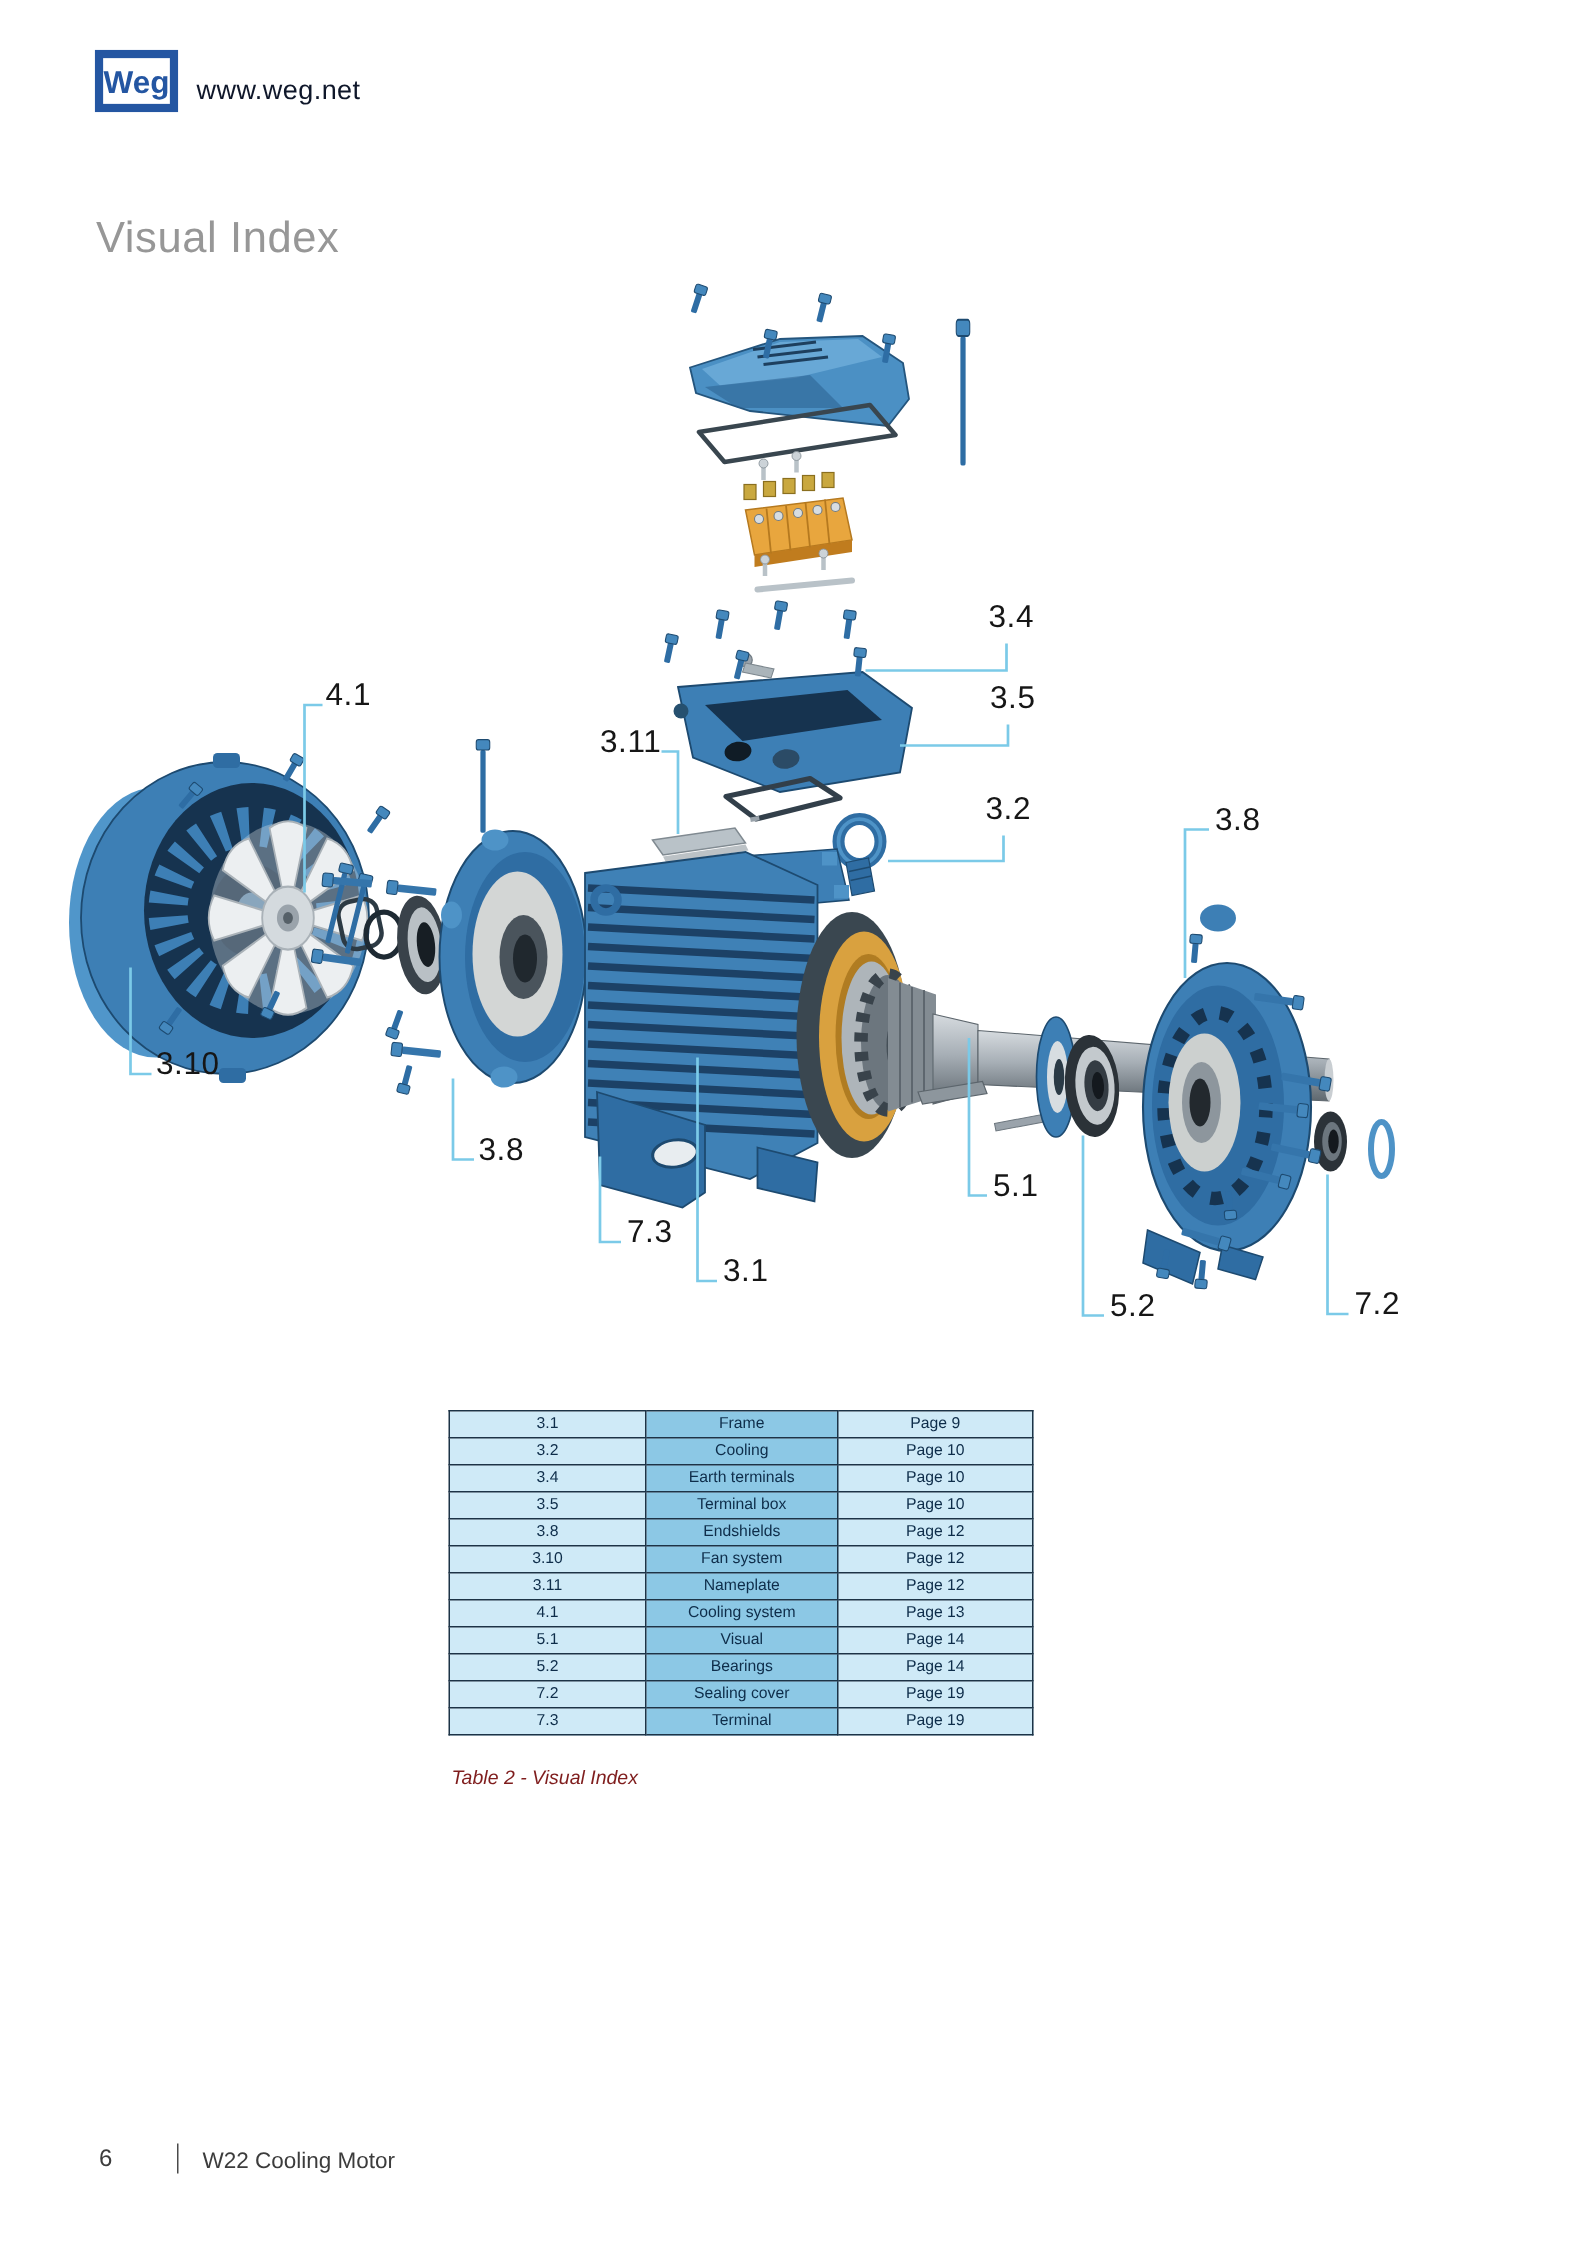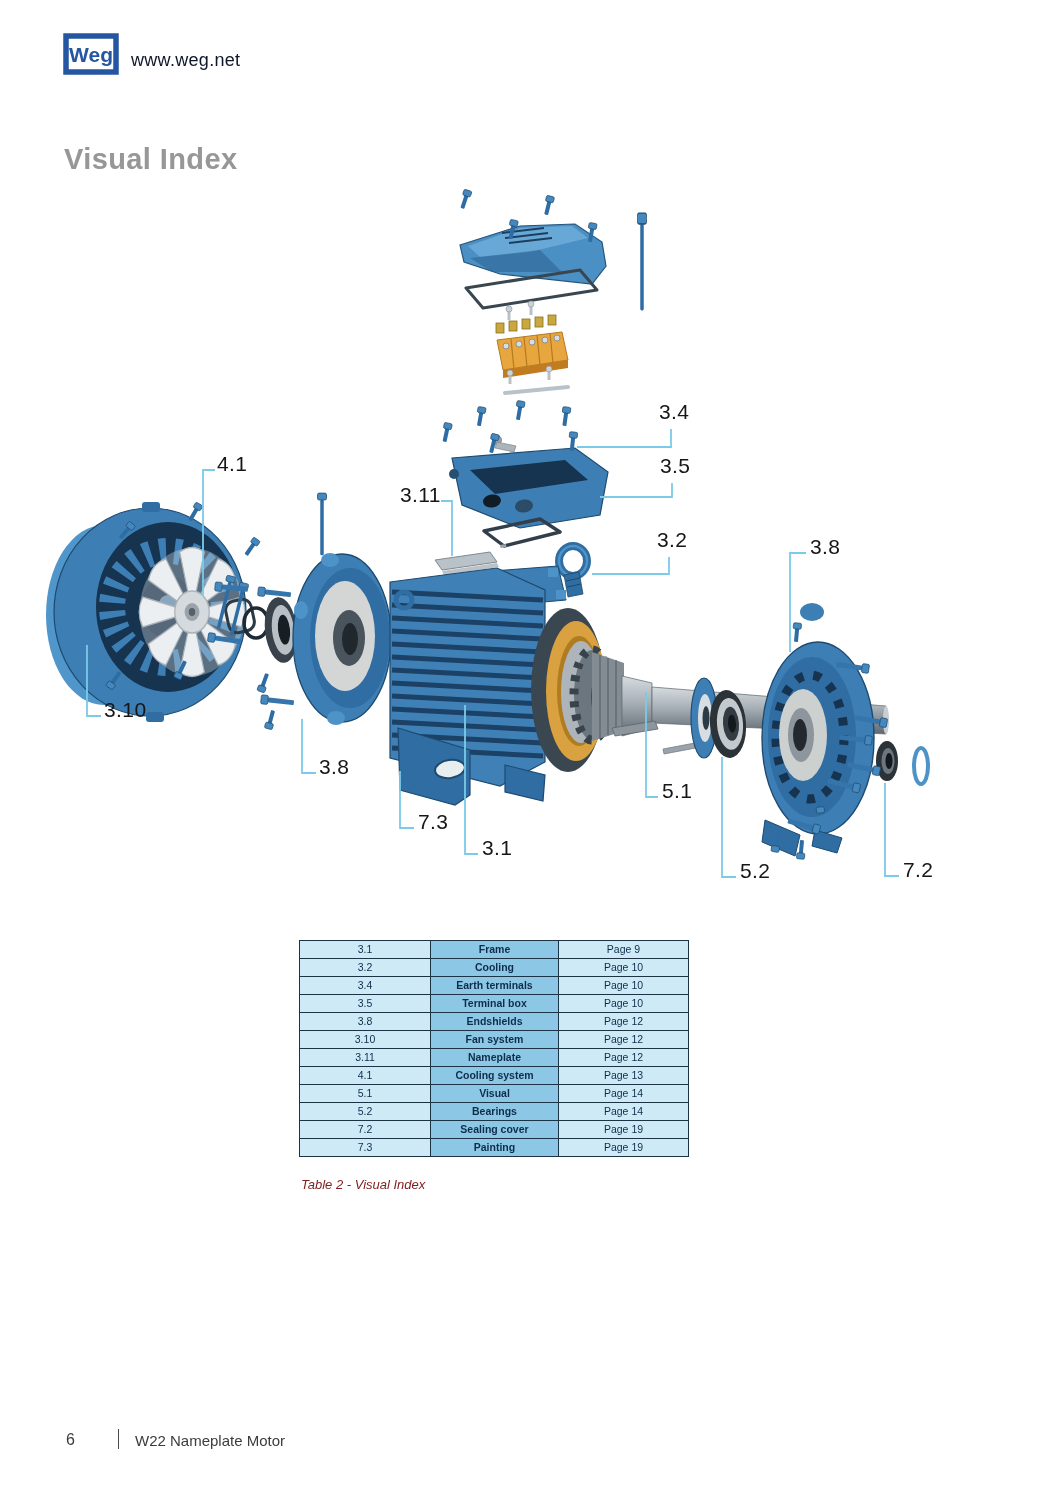--- a/index.html
+++ b/index.html
@@ -1,29 +1,29 @@
 <!DOCTYPE html>
 <html><head>
 <meta charset="utf-8">
 <style>
   html,body{margin:0;padding:0;}
   body{
     width:1058px;height:1497px;position:relative;background:#ffffff;
     font-family:"Liberation Sans", sans-serif;overflow:hidden;
   }
   .hdr-url{position:absolute;left:131px;top:50px;font-size:18px;color:#0f172a;letter-spacing:.3px;text-decoration:none;}
-  .page-title{position:absolute;left:64px;top:143px;font-size:29px;color:#979797;letter-spacing:.4px;font-weight:700;}
+  .page-title{position:absolute;left:64px;top:143px;font-size:29px;color:#979797;letter-spacing:.4px;font-weight:400;}
   .callout{position:absolute;font-size:21px;color:#161616;letter-spacing:.4px;white-space:nowrap;}
   .vi-table{position:absolute;left:299px;top:940px;width:389px;border-collapse:collapse;table-layout:fixed;}
   .vi-table td{
     border:1px solid #1c3346;height:17px;text-align:center;vertical-align:middle;
     font-size:10.5px;color:#0e2d4a;padding:0;line-height:1;
   }
   .vi-table td.c-ref,.vi-table td.c-page{background:#cfeaf7;}
-  .vi-table td.c-part{background:#8cc8e5;font-weight:bold;}
+  .vi-table td.c-part{background:#8cc8e5;font-weight:normal;}
   .tbl-caption{position:absolute;left:301px;top:1177px;font-size:13px;color:#7f1d1d;font-style:italic;}
   .foot-num{position:absolute;left:66px;top:1431px;font-size:16px;color:#3c3c3c;}
   .foot-sep{position:absolute;left:118px;top:1429px;width:1px;height:20px;background:#4a4a4a;}
   .foot-title{position:absolute;left:135px;top:1432px;font-size:15px;color:#3c3c3c;}
   svg{position:absolute;left:0;top:0;}
 </style>
 </head>
 <body>
 
 <svg style="left:63px;top:33px" width="56" height="42" viewBox="0 0 56 42">
@@ -398,23 +398,23 @@
       <td class="c-part">Bearings</td>
       <td class="c-page">Page 14</td>
     </tr>
     <tr>
       <td class="c-ref">7.2</td>
       <td class="c-part">Sealing cover</td>
       <td class="c-page">Page 19</td>
     </tr>
     <tr>
       <td class="c-ref">7.3</td>
-      <td class="c-part">Painting</td>
+      <td class="c-part">Terminal</td>
       <td class="c-page">Page 19</td>
     </tr>
   </tbody>
 </table>
 
 <div class="tbl-caption">Table 2 - Visual Index</div>
 
 <div class="foot-num">6</div>
 <div class="foot-sep"></div>
-<div class="foot-title">W22 Nameplate Motor</div>
+<div class="foot-title">W22 Cooling Motor</div>
 
 </body></html>

